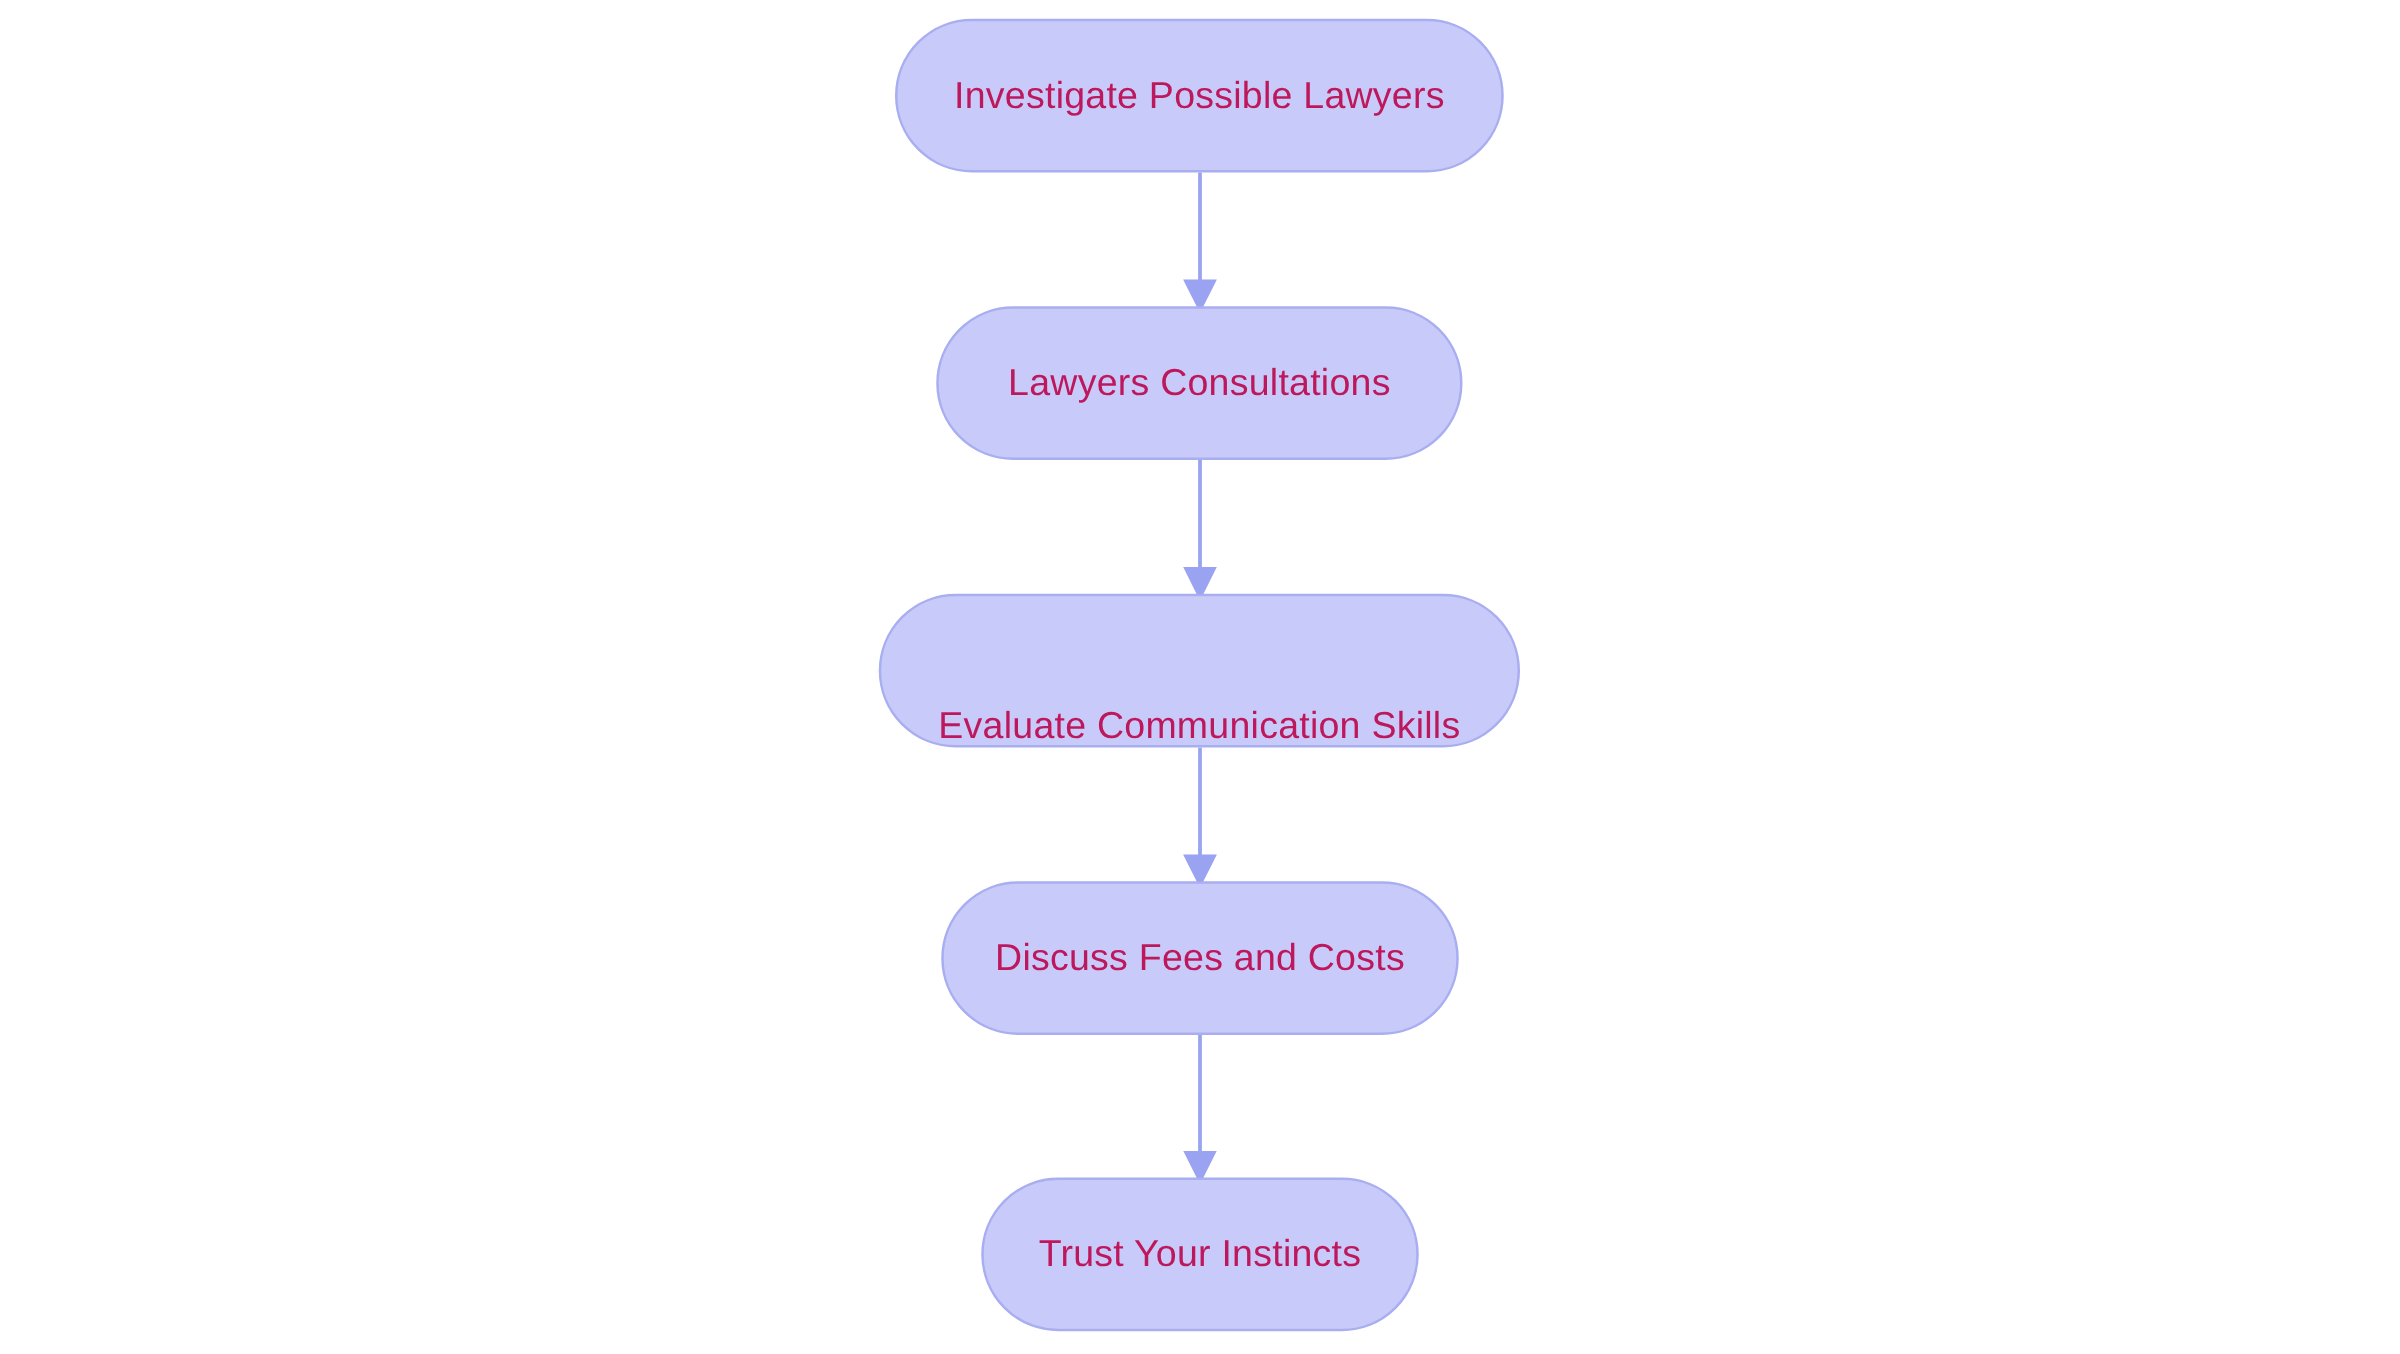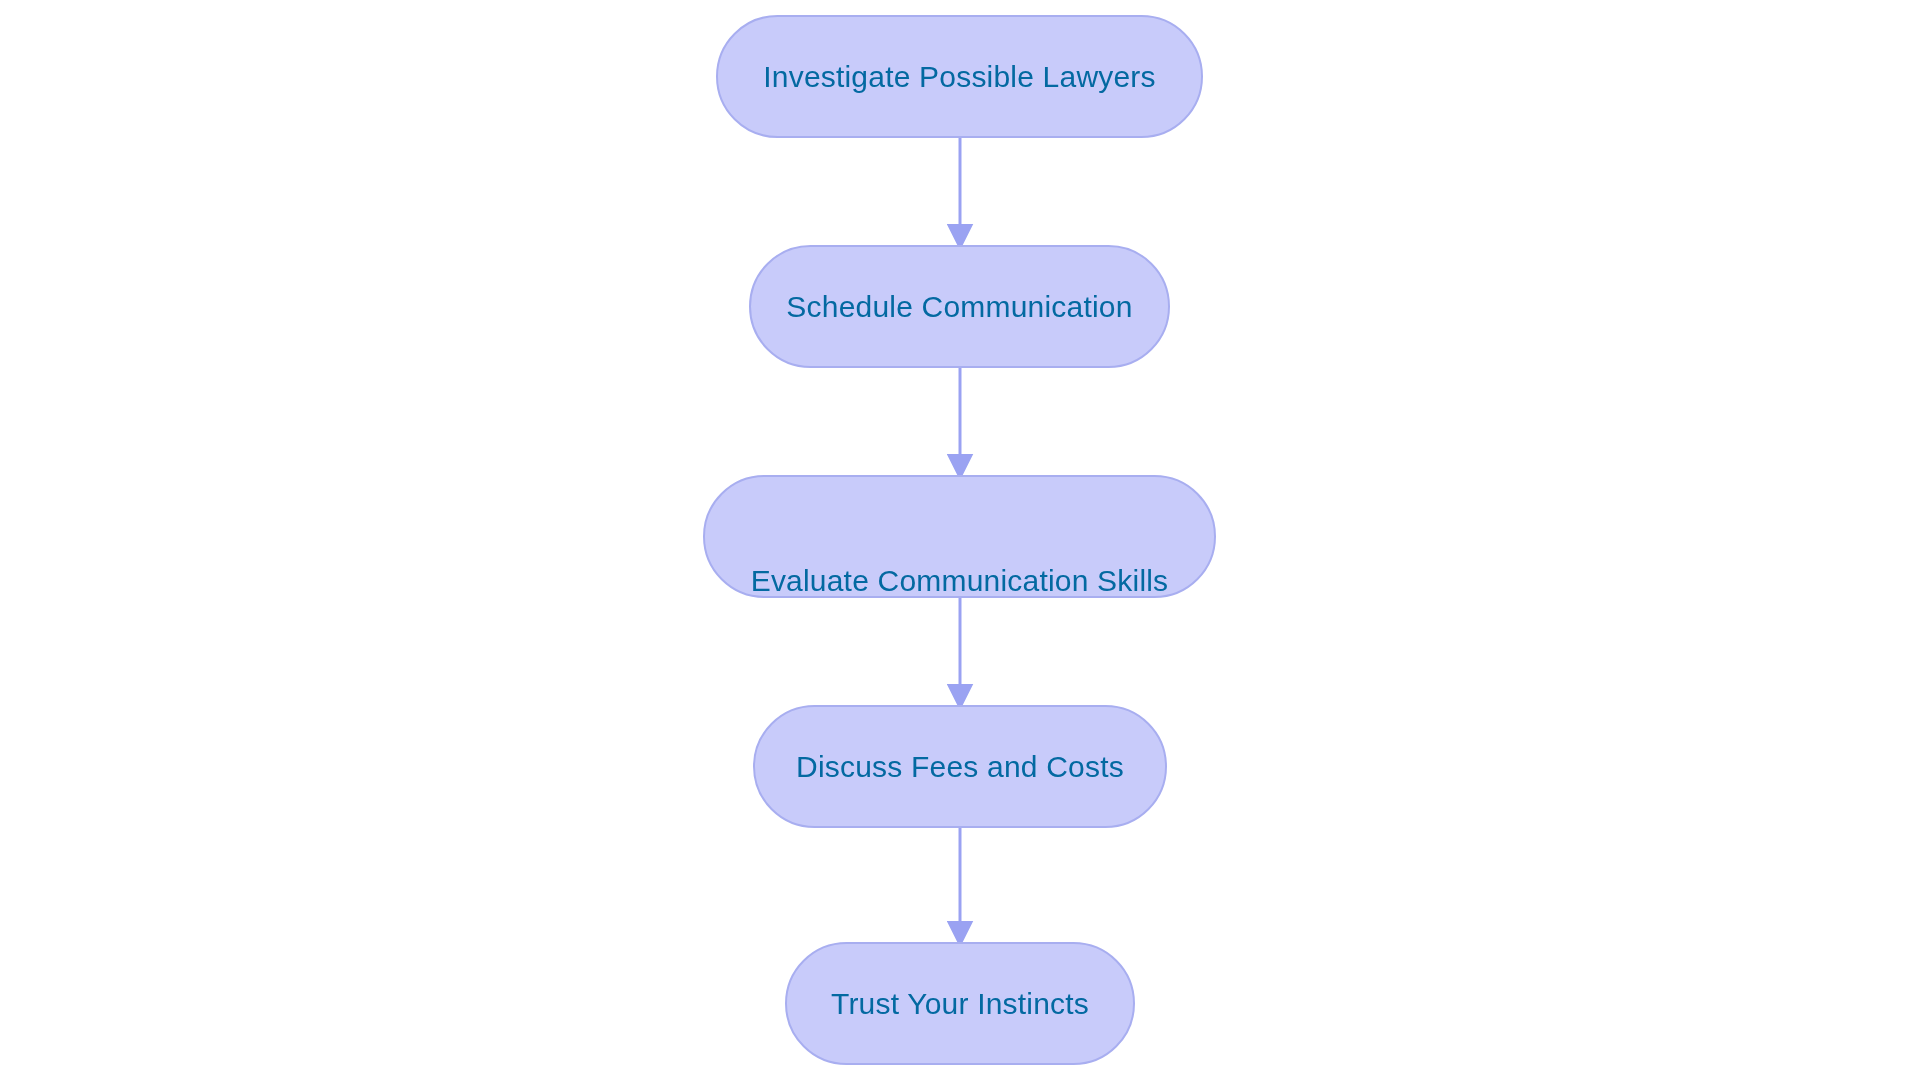--- a/index.html
+++ b/index.html
@@ -36,21 +36,21 @@
     color: #3832d8;
     font-size: 30px;
     font-weight: 400;
     letter-spacing: 0.2px;
     line-height: 1;
     white-space: nowrap;
     user-select: none;
   }
 
   .node-label {
-    color: #0369a1;
+    color: #be185d;
     font-size: 30px;
     white-space: nowrap;
   }
 
   
   #node-0 { left: 716px; top: 15px;  width: 487px; }
   #node-1 { left: 749px; top: 245px; width: 421px; }
   #node-2 { left: 703px; top: 475px; width: 513px; align-items: flex-end; }
   #node-3 { left: 753px; top: 705px; width: 414px; }
   #node-4 { left: 785px; top: 942px; width: 350px; }
@@ -90,21 +90,21 @@
     <g>
       <line x1="960" y1="828" x2="960" y2="922" stroke="#9aa2f2" stroke-width="3" marker-end="url(#arrowhead)"></line>
     </g>
   </svg>
 
   <div class="node" id="node-0">
     <span class="node-label">Investigate Possible Lawyers</span>
   </div>
 
   <div class="node" id="node-1">
-    <span class="node-label">Schedule Communication</span>
+    <span class="node-label">Lawyers Consultations</span>
   </div>
 
   <div class="node" id="node-2">
     <span class="node-label">Evaluate Communication Skills</span>
   </div>
 
   <div class="node" id="node-3">
     <span class="node-label">Discuss Fees and Costs</span>
   </div>
 

